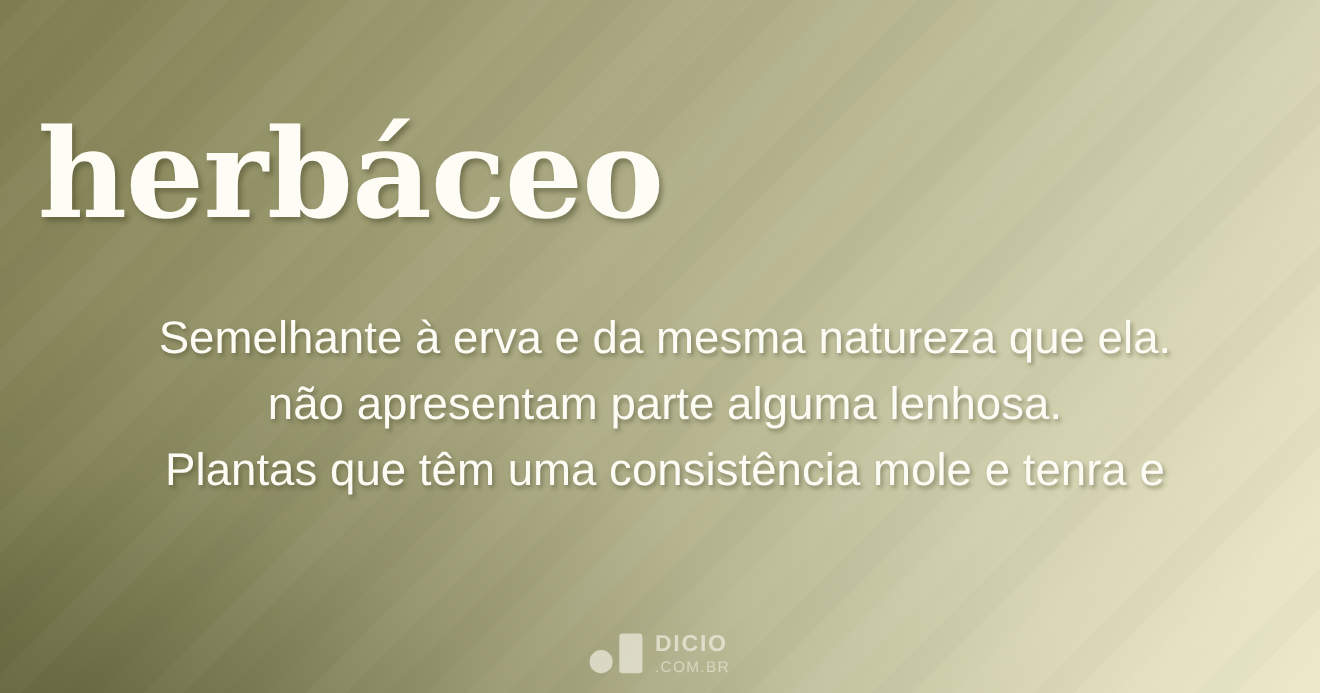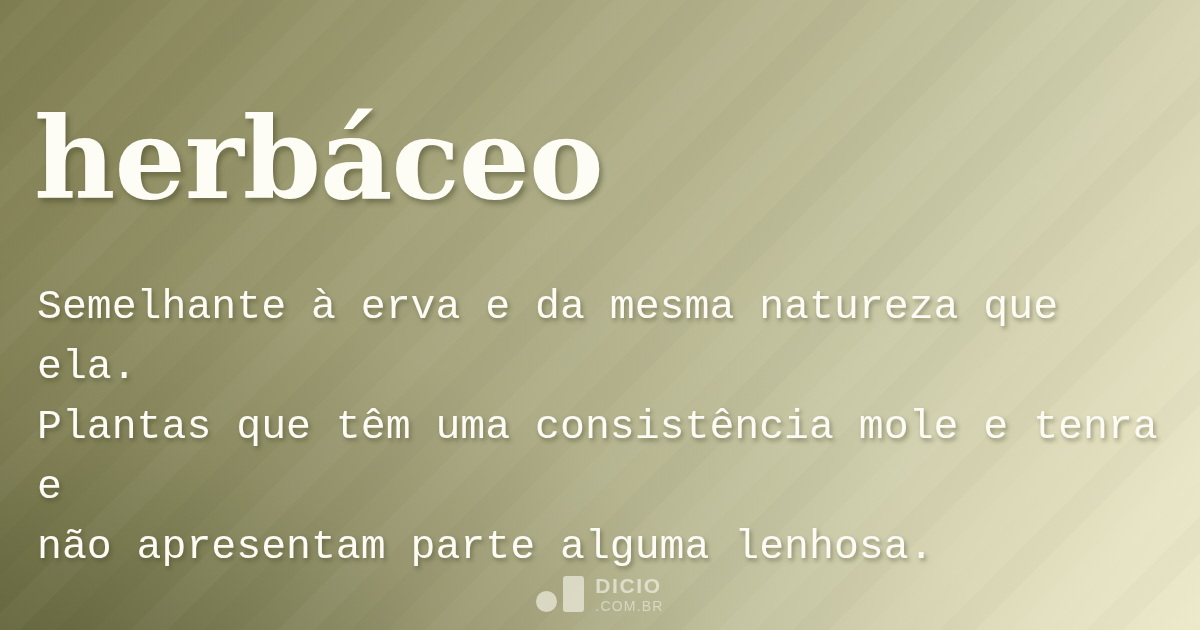--- a/index.html
+++ b/index.html
@@ -84,26 +84,27 @@
     color: #fdfcf5;
     text-shadow: 3px 4px 5px rgba(60,60,30,0.42);
     white-space: nowrap;
   }
 
   .definition {
     position: absolute;
     left: 37px;
     top: 277px;
     width: 1135px;
-    font-family: Liberation Mono, monospace;
+    font-family: Liberation Sans, sans-serif;
     font-weight: normal;
     font-size: 41.5px;
     line-height: 60px;
     color: #fcfbf4;
     text-shadow: 2px 3px 4px rgba(60,60,30,0.42);
+    text-align: center;
   }
 
   .brand {
     position: absolute;
     left: 0;
     right: 0;
     bottom: 17px;
     display: flex;
     align-items: center;
     justify-content: center;
@@ -154,22 +155,22 @@
 </head>
 <body>
 
 <div class="card">
   <div class="content">
 
     <h1 class="word-title">herbáceo</h1>
 
     <div class="definition">
       <div>Semelhante à erva e da mesma natureza que ela.</div>
+      <div>não apresentam parte alguma lenhosa.</div>
       <div>Plantas que têm uma consistência mole e tenra e</div>
-      <div>não apresentam parte alguma lenhosa.</div>
     </div>
 
     <div class="brand">
       <div class="brand-mark">
         <span class="brand-dot"></span>
         <span class="brand-bar"></span>
       </div>
       <div class="brand-text">
         <span class="brand-name">DICIO</span>
         <span class="brand-tld">.COM.BR</span>

